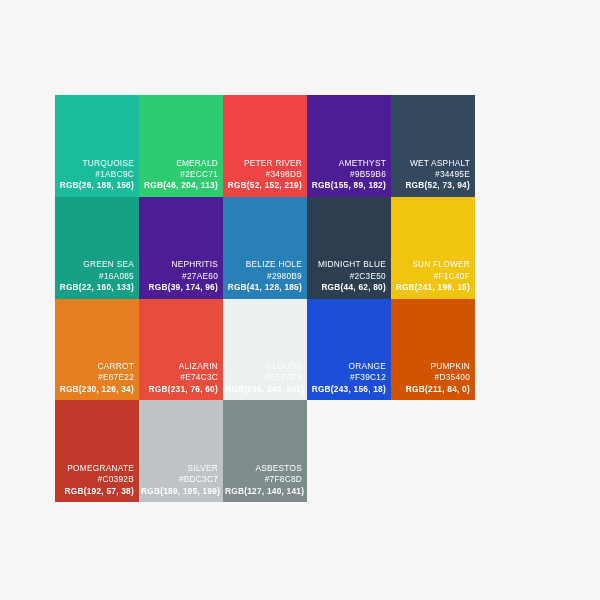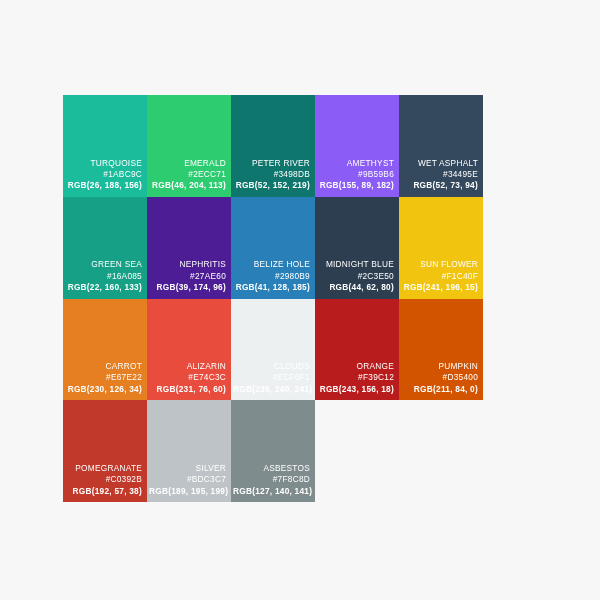--- a/index.html
+++ b/index.html
@@ -10,21 +10,21 @@
     width: 600px;
     height: 600px;
     background: #f7f7f7;
     font-family: "Liberation Sans", sans-serif;
     overflow: hidden;
     position: relative;
   }
 
   #palette-board {
     position: absolute;
-    left: 63px;
+    left: 55px;
     top: 95px;
     width: 420px;
     height: 407px;
     display: grid;
     grid-template-columns: repeat(5, 1fr);
     grid-template-rows: repeat(4, 1fr);
   }
 
   .swatch {
     position: relative;
@@ -70,28 +70,28 @@
         <span class="swatch-rgb">RGB(26, 188, 156)</span>
       </div>
     </div>
     <div class="swatch" style="background: rgb(46, 204, 113);">
       <div class="swatch-text">
         <span class="swatch-name">EMERALD</span>
         <span class="swatch-hex">#2ECC71</span>
         <span class="swatch-rgb">RGB(46, 204, 113)</span>
       </div>
     </div>
-    <div class="swatch" style="background: #0f766e; padding-left: 43px;">
+    <div class="swatch" style="background: #ef4444; padding-left: 43px;">
       <div class="swatch-text">
         <span class="swatch-name">PETER RIVER</span>
         <span class="swatch-hex">#3498DB</span>
         <span class="swatch-rgb">RGB(52, 152, 219)</span>
       </div>
     </div>
-    <div class="swatch" style="background: #8b5cf6;">
+    <div class="swatch" style="background: #4c1d95;">
       <div class="swatch-text">
         <span class="swatch-name">AMETHYST</span>
         <span class="swatch-hex">#9B59B6</span>
         <span class="swatch-rgb">RGB(155, 89, 182)</span>
       </div>
     </div>
     <div class="swatch" style="background: rgb(52, 73, 94);">
       <div class="swatch-text">
         <span class="swatch-name">WET ASPHALT</span>
         <span class="swatch-hex">#34495E</span>
@@ -147,21 +147,21 @@
         <span class="swatch-rgb">RGB(231, 76, 60)</span>
       </div>
     </div>
     <div class="swatch" style="background: rgb(236, 240, 241);">
       <div class="swatch-text">
         <span class="swatch-name">CLOUDS</span>
         <span class="swatch-hex">#ECF0F1</span>
         <span class="swatch-rgb">RGB(236, 240, 241)</span>
       </div>
     </div>
-    <div class="swatch" style="background: #b91c1c;">
+    <div class="swatch" style="background: #1d4ed8;">
       <div class="swatch-text">
         <span class="swatch-name">ORANGE</span>
         <span class="swatch-hex">#F39C12</span>
         <span class="swatch-rgb">RGB(243, 156, 18)</span>
       </div>
     </div>
     <div class="swatch" style="background: rgb(211, 84, 0);">
       <div class="swatch-text">
         <span class="swatch-name">PUMPKIN</span>
         <span class="swatch-hex">#D35400</span>

